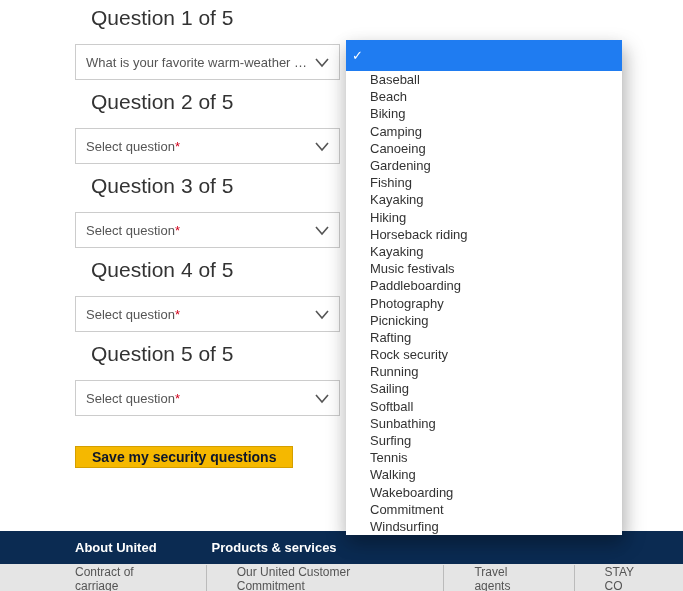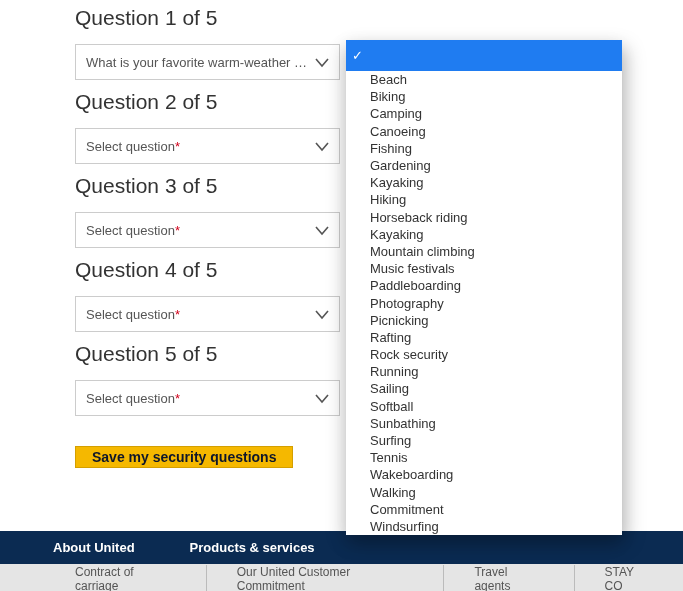--- a/index.html
+++ b/index.html
@@ -13,21 +13,21 @@
   }
   .content {
     padding: 0 0 0 75px;
     width: 683px;
   }
   .question-block { margin-bottom: 10px; }
   .question-heading {
     font-size: 21px;
     color: #333;
     font-weight: 400;
-    margin: 6px 0 14px 0;
+    margin: 6px 0 14px 16px;
   }
   .select-row {
     display: flex;
     gap: 10px;
   }
   .select-wrap {
     border: 1px solid #ccc;
     height: 36px;
     display: flex;
     align-items: center;
@@ -67,21 +67,21 @@
   }
   .footer-nav {
     position: absolute;
     top: 531px;
     left: 0;
     width: 683px;
     height: 33px;
     background: #0b2b52;
     display: flex;
     align-items: center;
-    padding-left: 53px;
+    padding-left: 75px;
     gap: 55px;
   }
   .footer-nav a {
     color: #fff;
     font-size: 13px;
     text-decoration: none;
     font-weight: bold;
   }
   .footer-links {
     position: absolute;
@@ -261,53 +261,53 @@
     <span>STAY CO</span>
   </div>
 
 <div class="dropdown-focus"></div>
 <div class="dropdown">
     <div class="dropdown-row selected">
       <span class="check">✓</span>
       <span></span>
     </div>
     <div class="dropdown-row">
+      <span>Baseball</span>
+    </div>
+    <div class="dropdown-row">
       <span>Beach</span>
     </div>
     <div class="dropdown-row">
       <span>Biking</span>
     </div>
     <div class="dropdown-row">
       <span>Camping</span>
     </div>
     <div class="dropdown-row">
       <span>Canoeing</span>
     </div>
     <div class="dropdown-row">
+      <span>Gardening</span>
+    </div>
+    <div class="dropdown-row">
       <span>Fishing</span>
     </div>
     <div class="dropdown-row">
-      <span>Gardening</span>
-    </div>
-    <div class="dropdown-row">
       <span>Kayaking</span>
     </div>
     <div class="dropdown-row">
       <span>Hiking</span>
     </div>
     <div class="dropdown-row">
       <span>Horseback riding</span>
     </div>
     <div class="dropdown-row">
       <span>Kayaking</span>
     </div>
     <div class="dropdown-row">
-      <span>Mountain climbing</span>
-    </div>
-    <div class="dropdown-row">
       <span>Music festivals</span>
     </div>
     <div class="dropdown-row">
       <span>Paddleboarding</span>
     </div>
     <div class="dropdown-row">
       <span>Photography</span>
     </div>
     <div class="dropdown-row">
       <span>Picnicking</span>
@@ -330,24 +330,24 @@
     <div class="dropdown-row">
       <span>Sunbathing</span>
     </div>
     <div class="dropdown-row">
       <span>Surfing</span>
     </div>
     <div class="dropdown-row">
       <span>Tennis</span>
     </div>
     <div class="dropdown-row">
+      <span>Walking</span>
+    </div>
+    <div class="dropdown-row">
       <span>Wakeboarding</span>
     </div>
     <div class="dropdown-row">
-      <span>Walking</span>
-    </div>
-    <div class="dropdown-row">
       <span>Commitment</span>
     </div>
     <div class="dropdown-row">
       <span>Windsurfing</span>
     </div>
   </div>
 
 </body></html>

